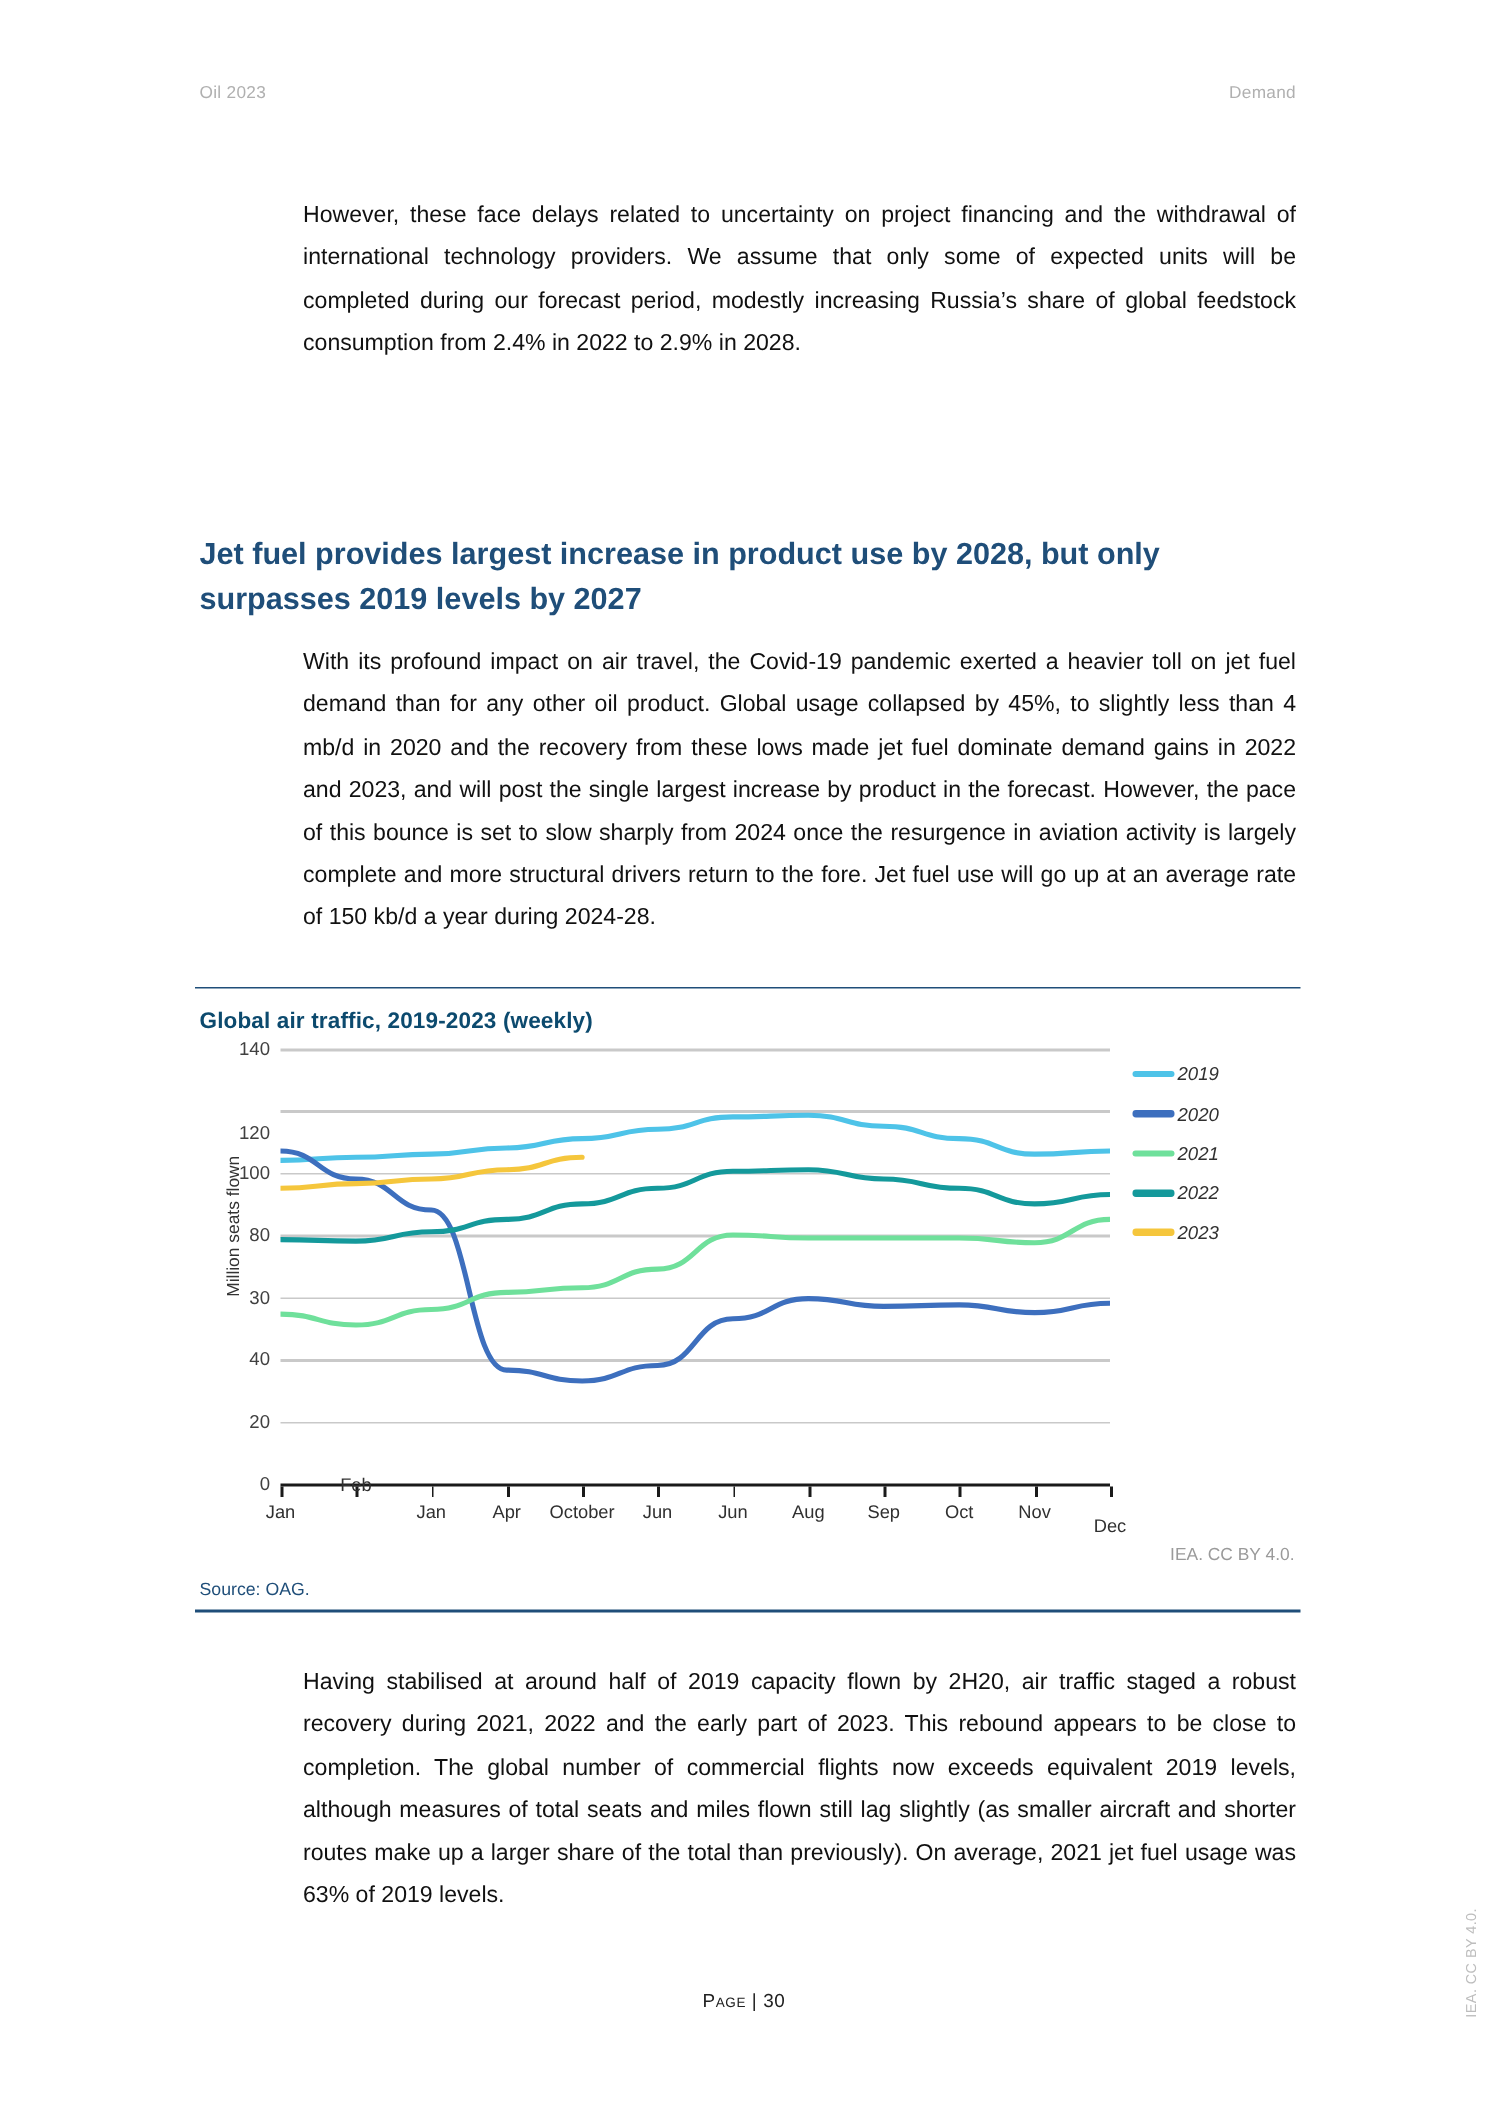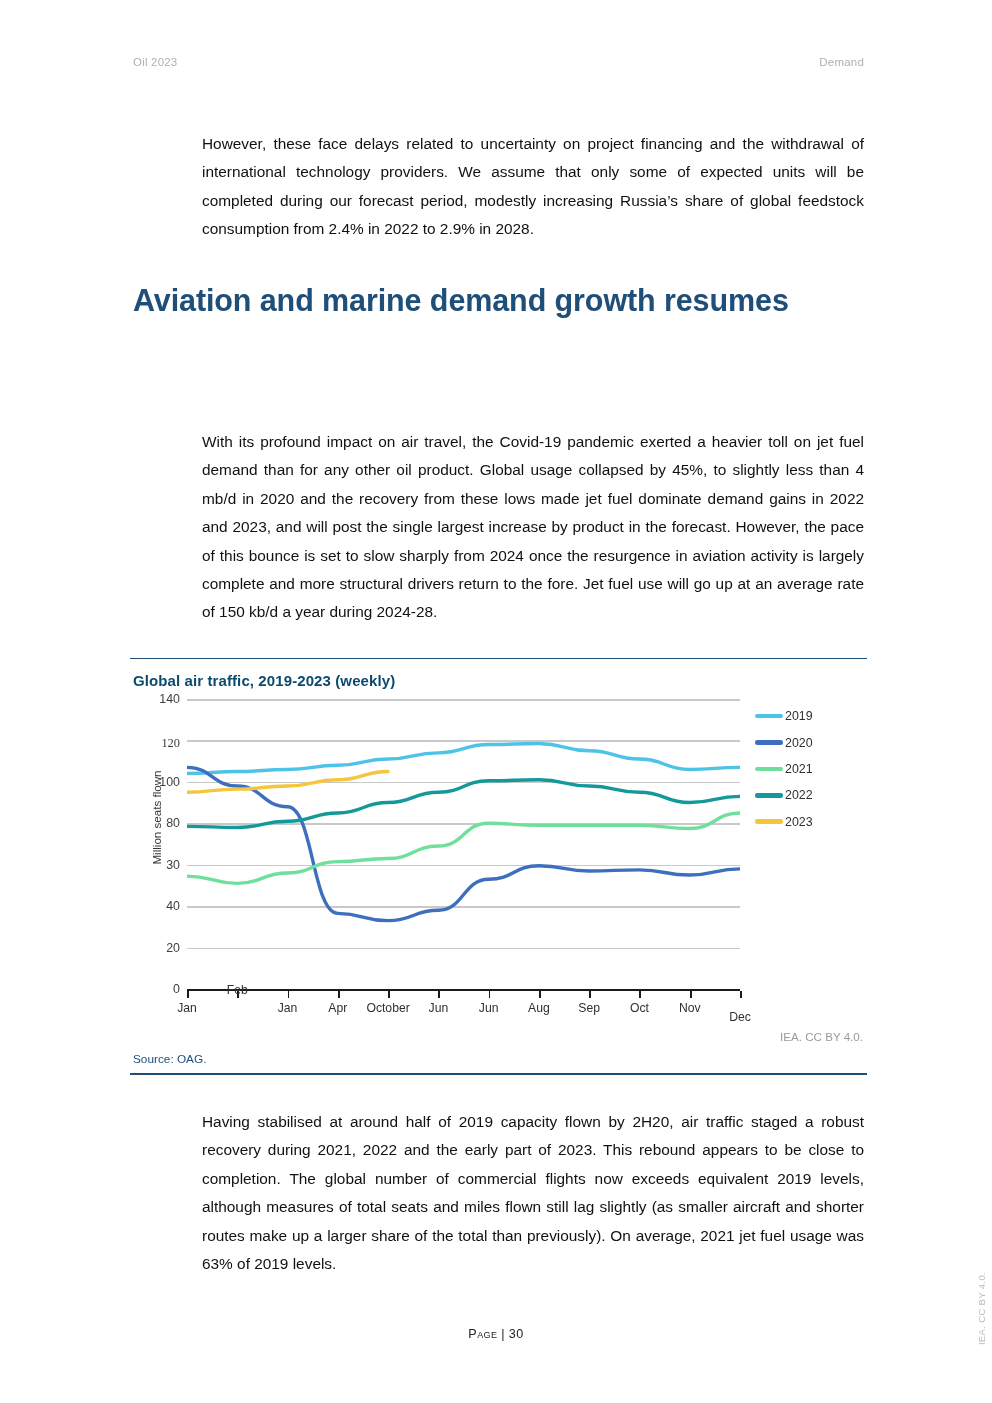--- a/index.html
+++ b/index.html
@@ -174,20 +174,21 @@
   .legend {
     position: absolute;
     left: 625px;
     top: 4px;
     width: 112px;
   }
   .legend-row {
     display: flex;
     align-items: center;
     height: 26.4px;
+    font-style: italic;
   }
   .legend-swatch {
     width: 28px;
     height: 4.6px;
     border-radius: 2.3px;
     flex: 0 0 auto;
   }
   .legend-label {
     font-size: 12.4px;
     color: #303030;
@@ -223,37 +224,37 @@
 
 <div class="page">
 
   <div class="run-header">
     <span>Oil 2023</span>
     <span>Demand</span>
   </div>
 
   <div class="para p1">However, these face delays related to uncertainty on project financing and the withdrawal of international technology providers. We assume that only some of expected units will be completed during our forecast period, modestly increasing Russia’s share of global feedstock consumption from 2.4% in 2022 to 2.9% in 2028.</div>
 
-  <div class="h1">Aviation and marine demand growth resumes</div>
+  <div class="h2">Jet fuel provides largest increase in product use by 2028, but only surpasses 2019 levels by 2027</div>
 
   <div class="para p2">With its profound impact on air travel, the Covid-19 pandemic exerted a heavier toll on jet fuel demand than for any other oil product. Global usage collapsed by 45%, to slightly less than 4 mb/d in 2020 and the recovery from these lows made jet fuel dominate demand gains in 2022 and 2023, and will post the single largest increase by product in the forecast. However, the pace of this bounce is set to slow sharply from 2024 once the resurgence in aviation activity is largely complete and more structural drivers return to the fore. Jet fuel use will go up at an average rate of 150 kb/d a year during 2024-28.</div>
 
   <div class="figure">
     <div class="fig-title">Global air traffic, 2019-2023 (weekly)</div>
 
     <div class="chart-area">
       <div class="y-axis-title">Million seats flown</div>
       <div id="yticks">
           <div class="ytick" style="top: 290px;">0</div>
           <div class="ytick" style="top: 248.571px;">20</div>
           <div class="ytick" style="top: 207.143px;">40</div>
           <div class="ytick" style="top: 165.714px;">30</div>
           <div class="ytick" style="top: 124.286px;">80</div>
           <div class="ytick" style="top: 82.8571px;">100</div>
-          <div class="ytick" style="top: 44px; font-family: Liberation Serif, serif;">120</div>
+          <div class="ytick" style="top: 56px;">120</div>
           <div class="ytick" style="top: 0px;">140</div>
         </div>
       <div id="gridlines">
           <div class="gridline" style="top: 248.571px;"></div>
           <div class="gridline" style="top: 207.143px;"></div>
           <div class="gridline" style="top: 165.714px;"></div>
           <div class="gridline" style="top: 124.286px;"></div>
           <div class="gridline" style="top: 82.8571px;"></div>
           <div class="gridline" style="top: 41.4286px;"></div>
           <div class="gridline" style="top: 0px;"></div>

